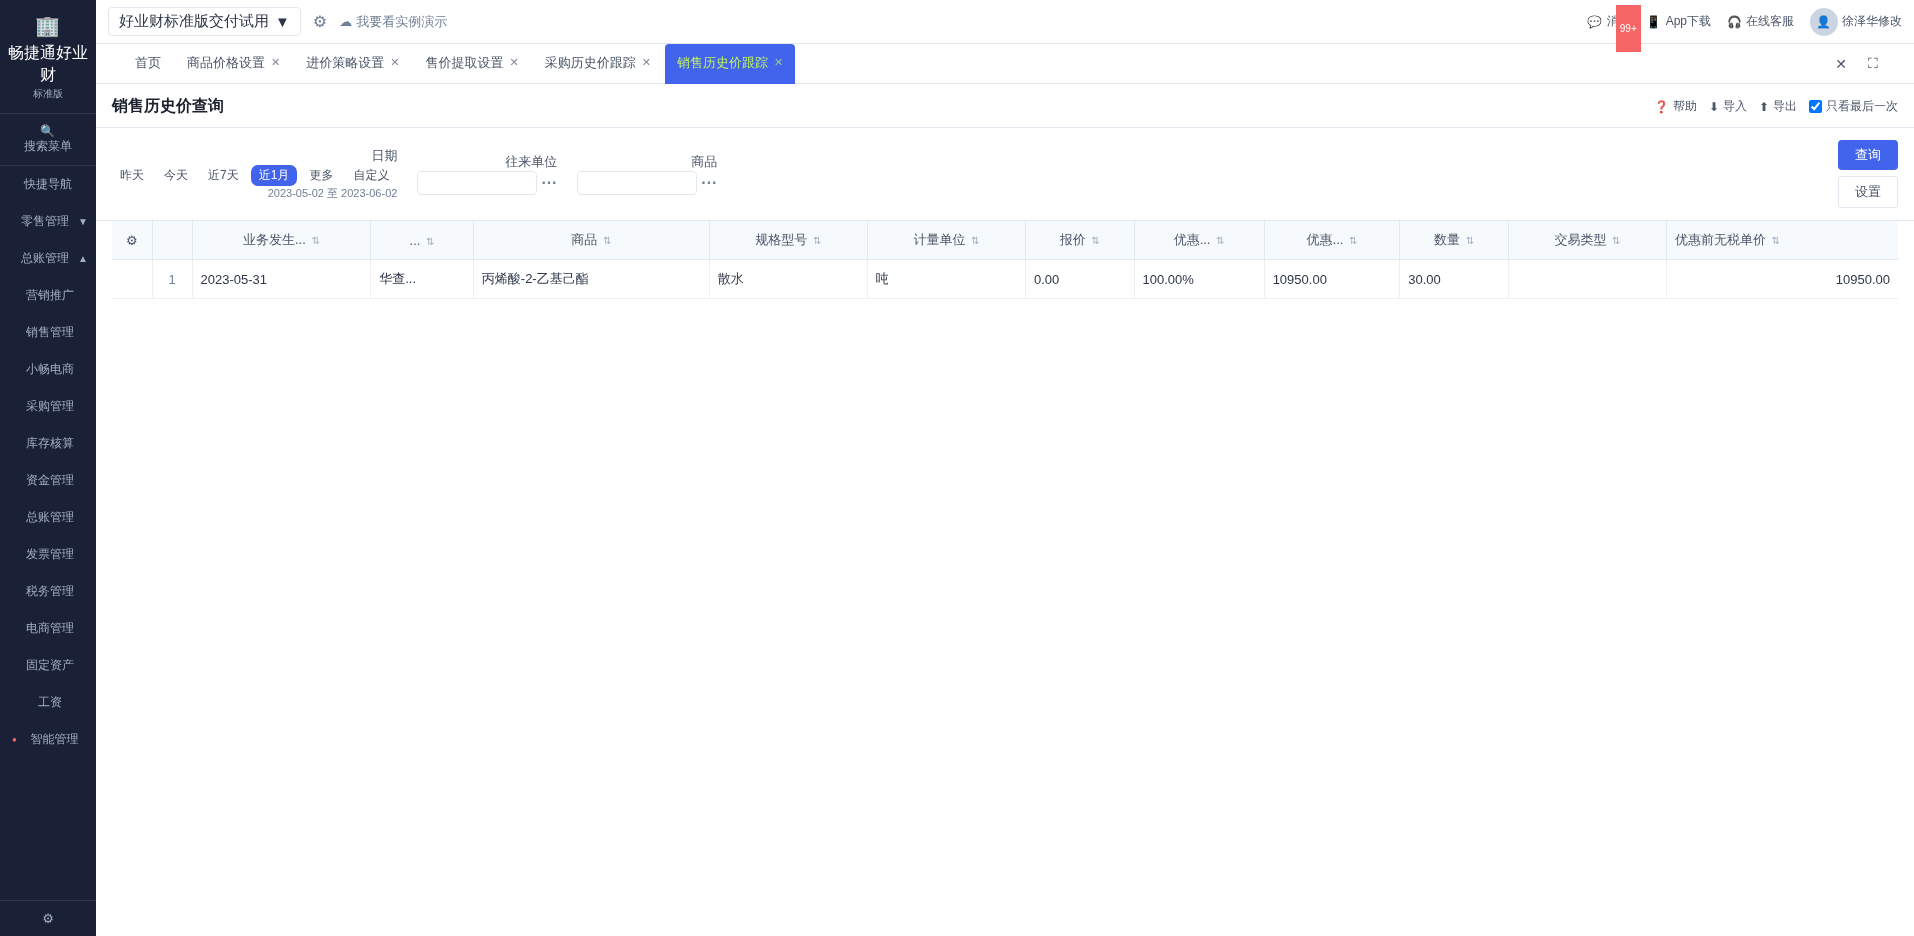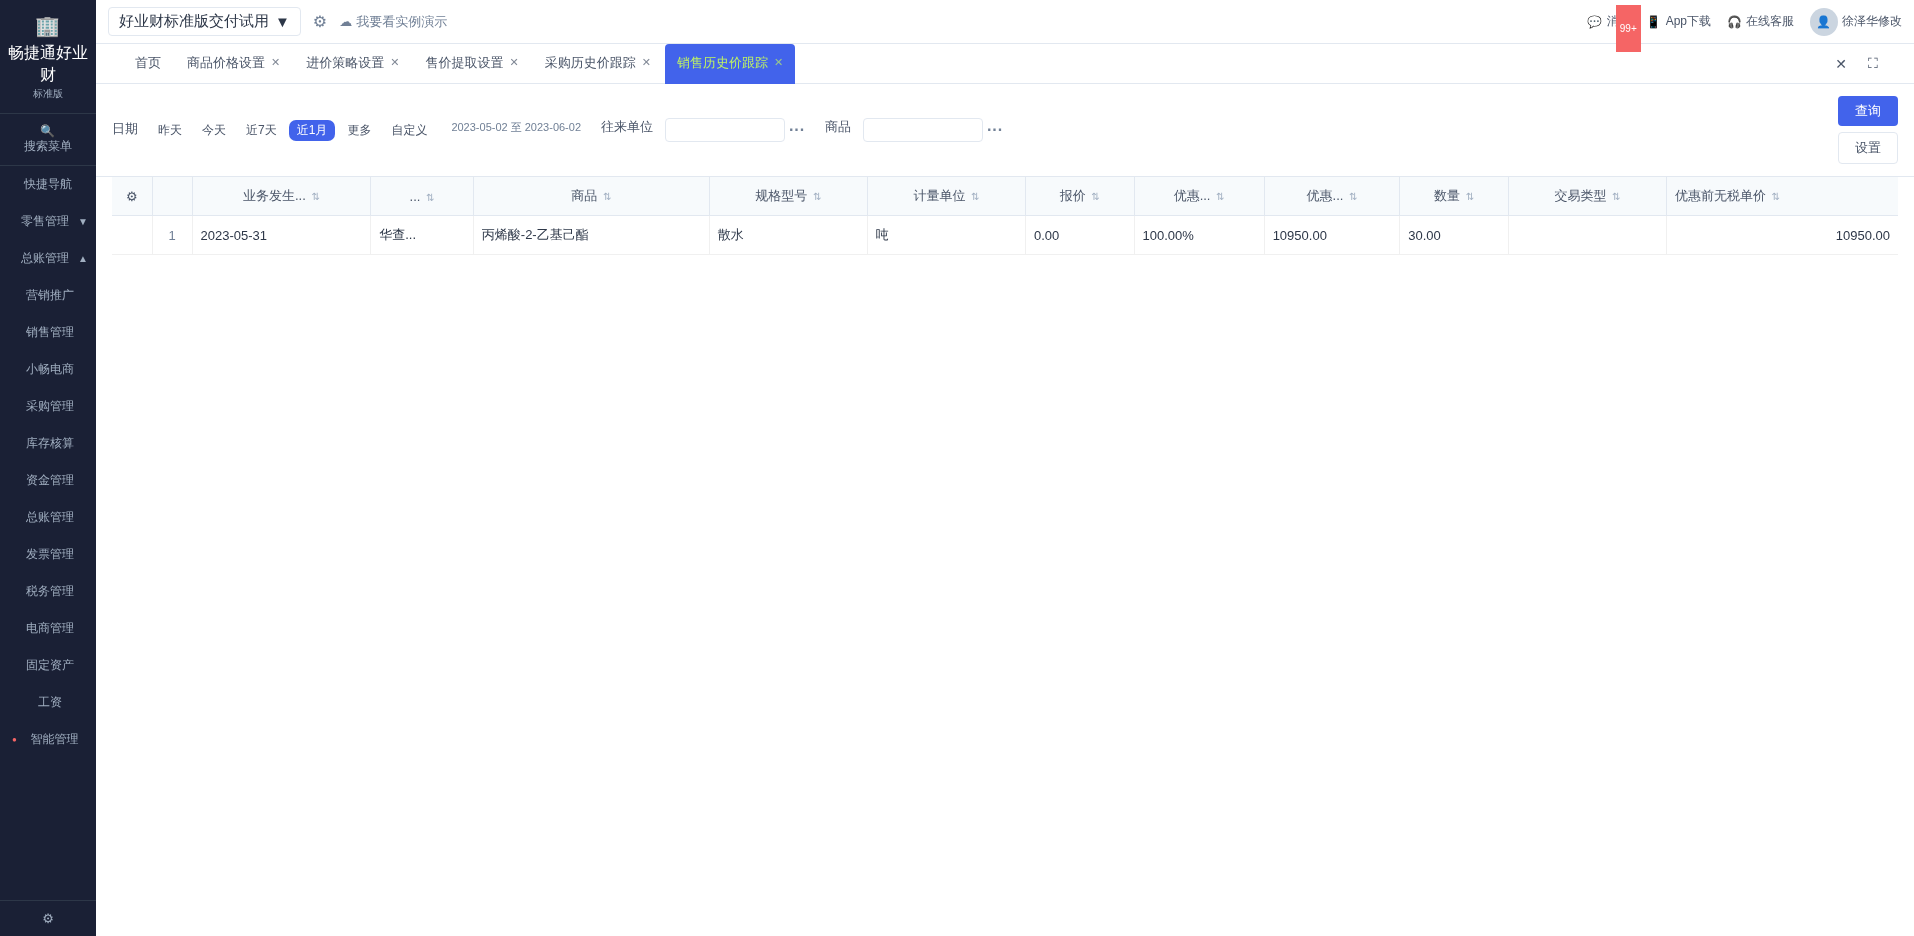--- a/index.html
+++ b/index.html
@@ -228,22 +228,23 @@
     .filter-area {
       padding: 12px 16px;
       display: flex;
       align-items: center;
       gap: 20px;
       border-bottom: 1px solid #e2e8f0;
       flex-wrap: wrap;
     }
     .filter-group {
       display: flex;
-      align-items: flex-start;
-      gap: 12px;
+      align-items: flex-end;
+      gap: 0;
+      flex-direction: column;
     }
     .filter-label {
       color: #4a5568;
       font-size: 13px;
       white-space: nowrap;
     }
     .date-options {
       display: flex;
       align-items: center;
       gap: 4px;
@@ -506,20 +507,41 @@
       <span class="tab-close">✕</span>
     </div>
     <div style="margin-left:auto; display:flex; gap:4px;">
       <div class="panel-btn">✕</div>
       <div class="panel-btn">⛶</div>
     </div>
   </div>
 
   <div class="content">
 
+    <div class="content-header">
+      <span class="content-title">销售历史价查询</span>
+      <div class="content-actions">
+        <div class="action-link">
+          <span>❓</span>
+          <span>帮助</span>
+        </div>
+        <div class="action-link">
+          <span>⬇</span>
+          <span>导入</span>
+        </div>
+        <div class="action-link">
+          <span>⬆</span>
+          <span>导出</span>
+        </div>
+        <div class="checkbox-wrap">
+          <input type="checkbox" checked="" style="">
+          <span>只看最后一次</span>
+        </div>
+      </div>
+    </div>
 
     <div class="filter-area">
       <div class="filter-group">
         <span class="filter-label">日期</span>
         <div class="date-options">
           <button class="date-btn">昨天</button>
           <button class="date-btn">今天</button>
           <button class="date-btn">近7天</button>
           <button class="date-btn active">近1月</button>
           <button class="date-btn">更多</button>

